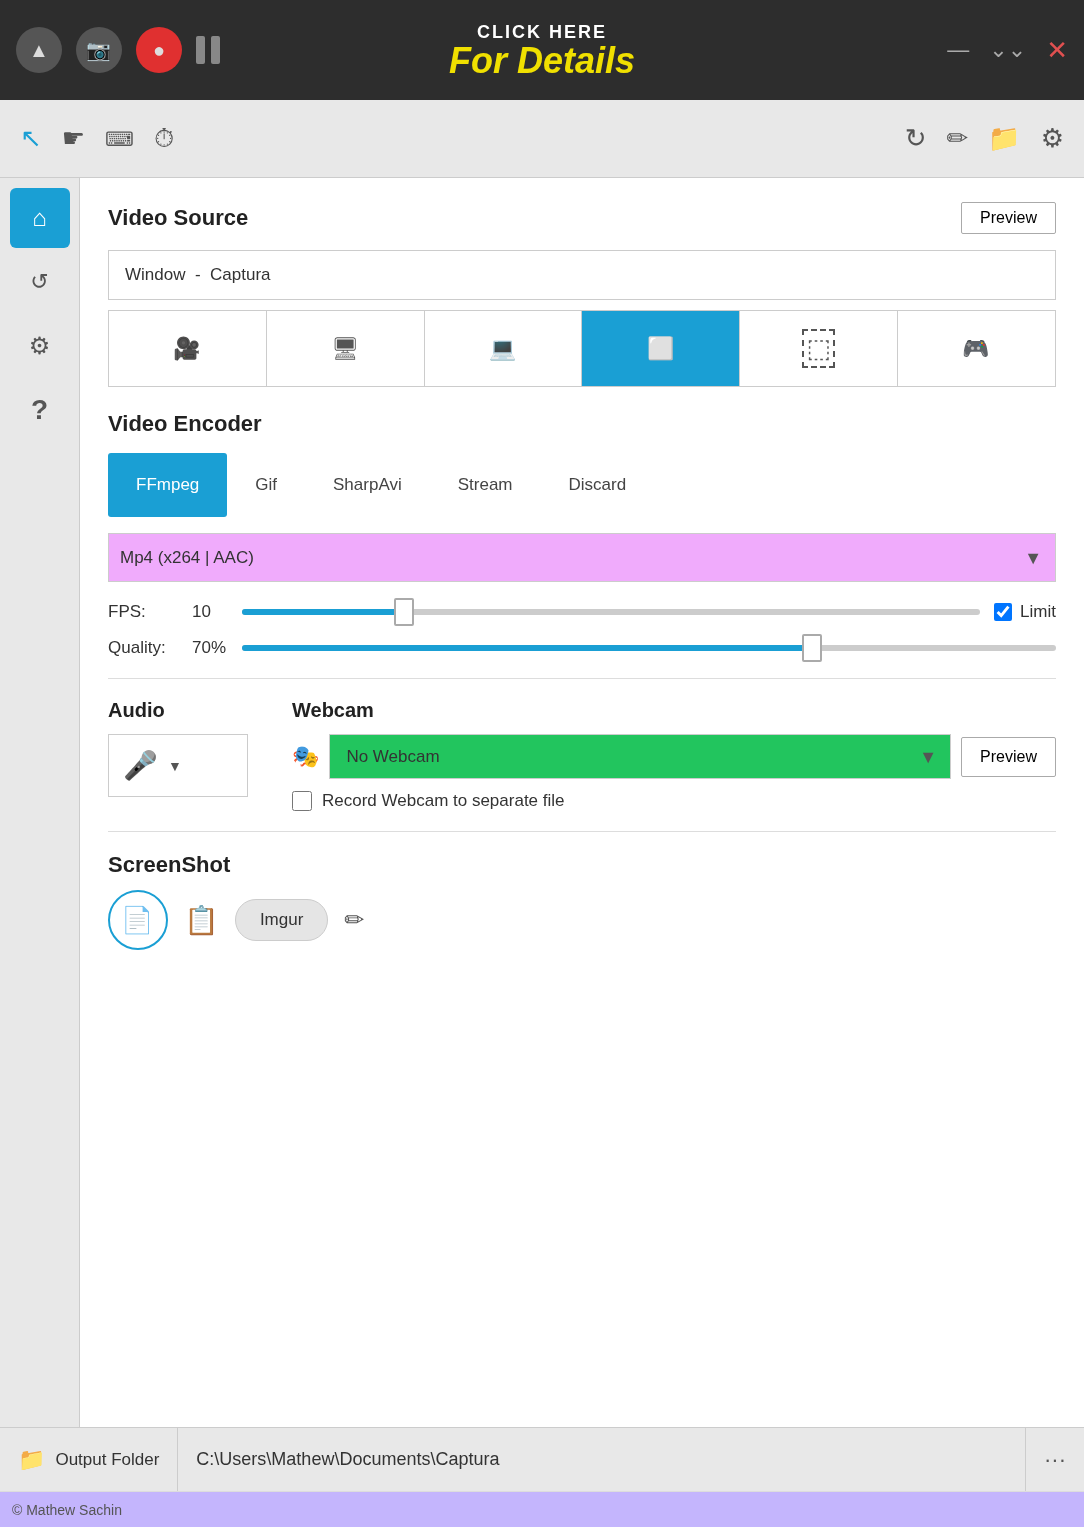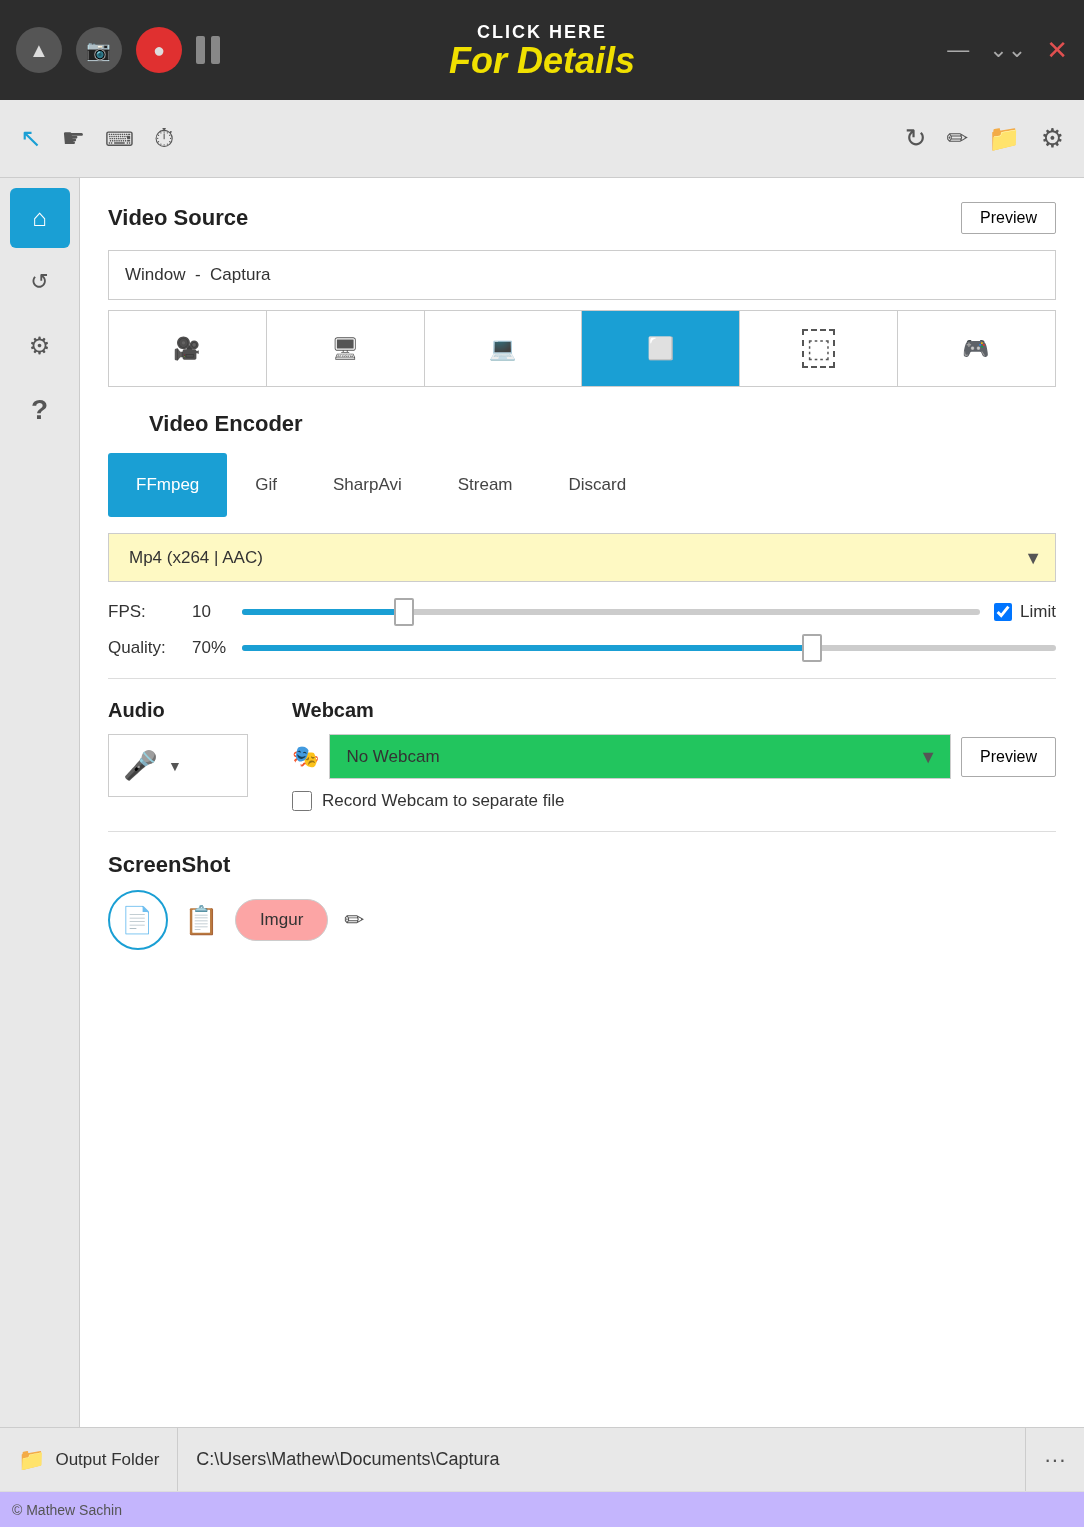--- a/index.html
+++ b/index.html
@@ -229,24 +229,24 @@
     }
 
     
     .dropdown-wrap {
       position: relative;
       margin-bottom: 20px;
     }
     .dropdown {
       width: 100%;
       border: 1px solid #ccc;
-      padding: 14px 20px;
-      font-size: 17px;
-      color: #333;
-      background: #fef9c3;
+      padding: 14px 11px;
+      font-size: 17px;
+      color: #333;
+      background: #f0abfc;
       appearance: none;
       cursor: pointer;
     }
     .dropdown-arrow {
       position: absolute;
       right: 14px;
       top: 50%;
       transform: translateY(-50%);
       font-size: 18px;
       color: #555;
@@ -417,21 +417,21 @@
       color: #1a9fd4;
       background: white;
     }
     .ss-icon-plain {
       font-size: 28px;
       color: #555;
       cursor: pointer;
     }
     .ss-imgur-btn {
       border: 1px solid #ccc;
-      background: #fca5a5;
+      background: #e5e5e5;
       padding: 10px 24px;
       font-size: 17px;
       cursor: pointer;
       border-radius: 30px;
       color: #333;
     }
 
     
     .footer {
       height: 64px;
@@ -561,21 +561,21 @@
       </div>
       <div class="source-type-btn">
         <span style="font-size:26px;border:2px dashed #555;padding:2px;">⬚</span>
       </div>
       <div class="source-type-btn">
         <span>🎮</span>
       </div>
     </div>
 
     
-    <div class="section-title" style="margin-bottom:16px;margin-left:41px;">Video Encoder</div>
+    <div class="section-title" style="margin-bottom:16px;">Video Encoder</div>
 
     <div class="encoder-tabs">
       <div class="encoder-tab active">FFmpeg</div>
       <div class="encoder-tab">Gif</div>
       <div class="encoder-tab">SharpAvi</div>
       <div class="encoder-tab">Stream</div>
       <div class="encoder-tab">Discard</div>
     </div>
 
     <div class="dropdown-wrap">

